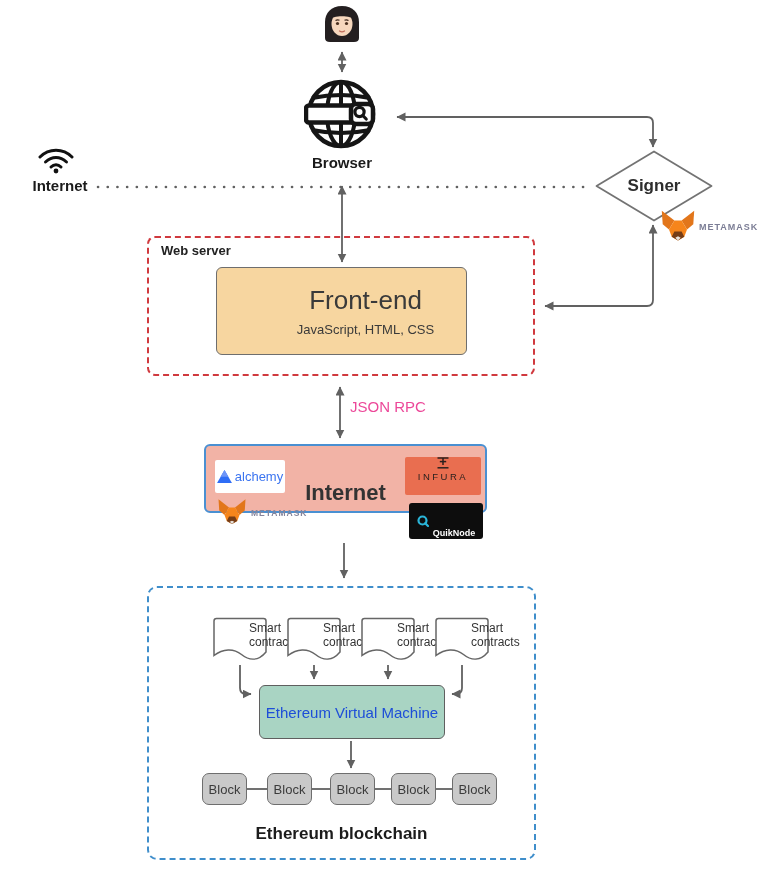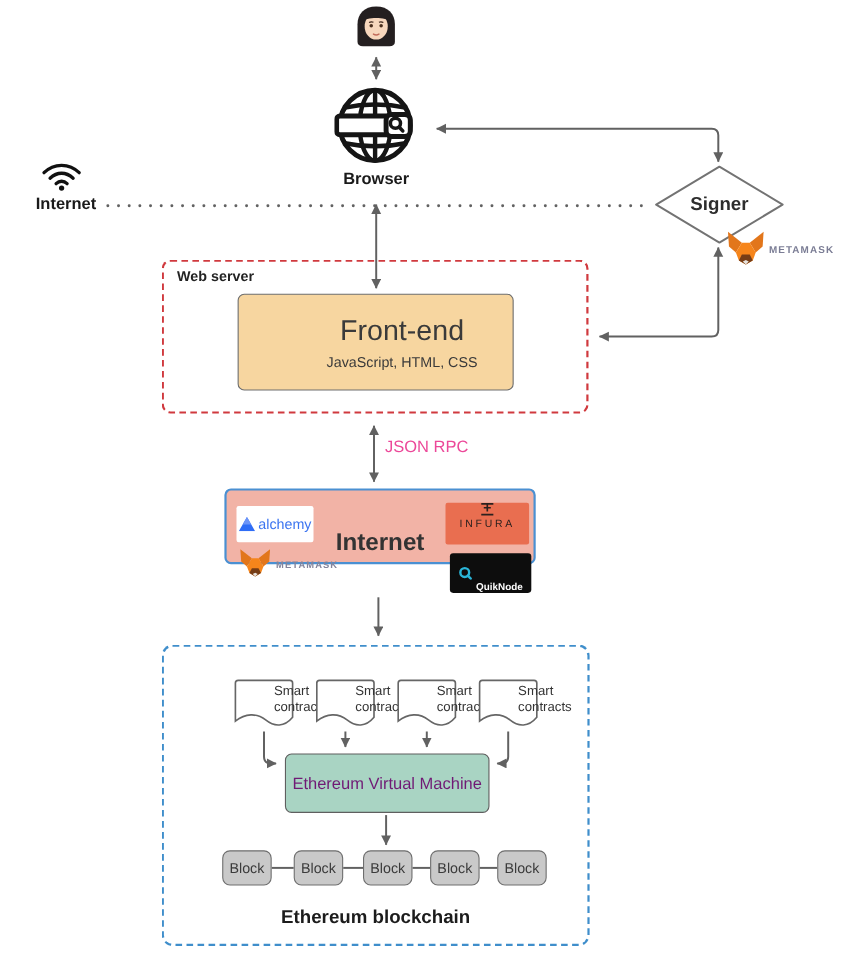--- a/index.html
+++ b/index.html
@@ -36,21 +36,21 @@
   .infura-word{font-size:9.5px;letter-spacing:2.5px;font-weight:500;color:#2b211e;}
   .mm-row-word{position:absolute;left:45px;top:62px;font-size:8.5px;font-weight:bold;letter-spacing:1px;color:#83849c;}
   .quiknode-box{position:absolute;left:203px;top:57px;width:74px;height:36px;background:#0d0d0d;border-radius:3px;
                 display:flex;align-items:center;justify-content:center;gap:4px;}
   .quiknode-word{font-size:9px;font-weight:bold;color:#fff;margin-top:24px;}
 
   .blockchain-box{width:389px;height:274px;border:2px dashed #3f8ecb;border-radius:10px;z-index:0;}
   .doc-node{width:56px;height:47px;}
   .doc-label{position:absolute;left:0;right:0;top:4px;text-align:center;font-size:12px;line-height:1.18;color:#333;margin-left:37px;}
   .evm-box{width:186px;height:54px;background:#a9d4c3;border:1.5px solid #5f5f5f;border-radius:6px;
-           font-size:15px;color:#701a75;}
+           font-size:15px;color:#1d4ed8;}
   .block-node{width:45px;height:32px;background:#c9c9c9;border:1.5px solid #6e6e6e;border-radius:7px;
               font-size:13px;color:#3b3b3b;}
   .blockchain-label{width:389px;text-align:center;font-size:17px;font-weight:bold;color:#1c1c1c;}
 </style>
 </head>
 <body>
 
 <div class="page">
 
   <svg class="connector-layer" width="768" height="879" viewBox="0 0 768 879">

